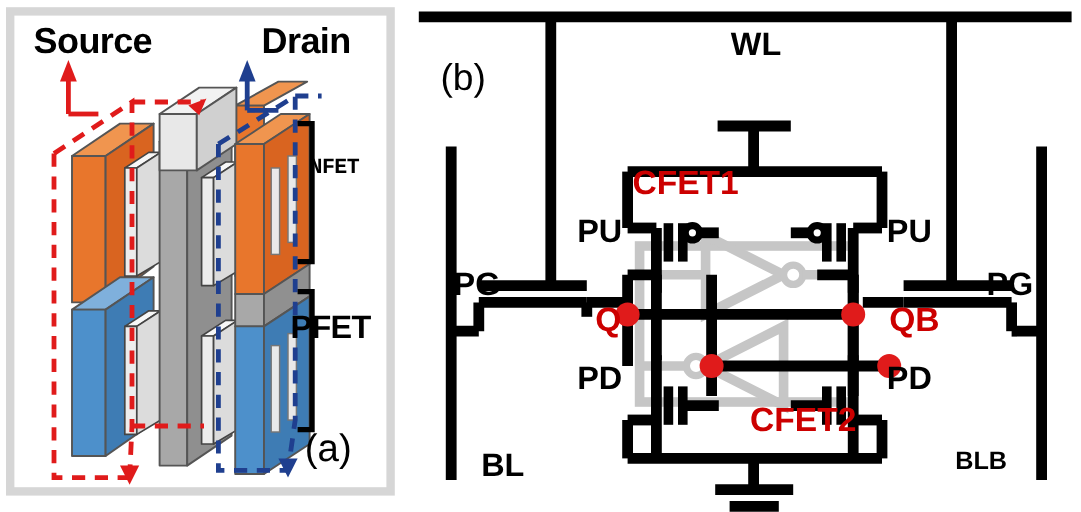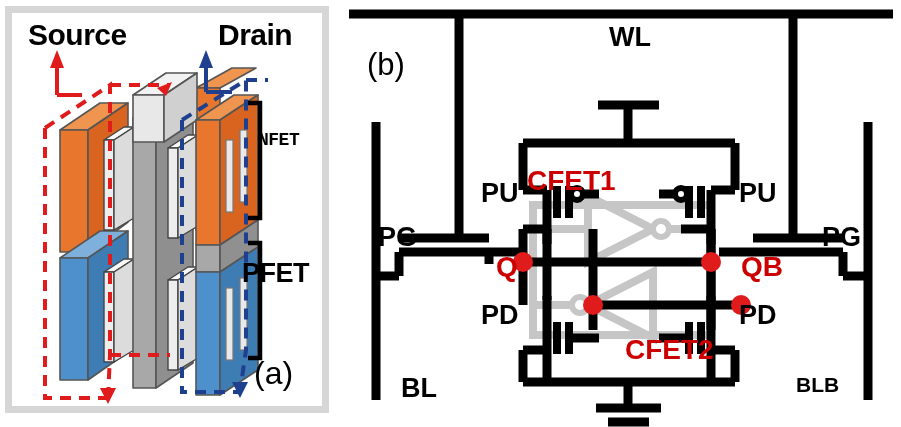--- a/index.html
+++ b/index.html
@@ -32,21 +32,21 @@
   #lbl-b{left:26px;top:47px;font-size:31px;font-weight:normal;color:#000;}
   #lbl-wl{left:268px;top:22px;font-size:27px;}
   #lbl-bl{left:45px;top:373px;font-size:27px;margin-left:15px;}
   #lbl-blb{left:455px;top:373px;font-size:21px;}
   #lbl-pg-l{left:37px;top:222px;font-size:27px;}
   #lbl-pg-r{left:481px;top:222px;font-size:27px;}
   #lbl-pu-l{left:140px;top:178px;font-size:27px;}
   #lbl-pu-r{left:398px;top:178px;font-size:27px;}
   #lbl-pd-l{left:140px;top:300px;font-size:27px;}
   #lbl-pd-r{left:398px;top:300px;font-size:27px;}
-  #lbl-cfet1{left:186px;top:137px;font-size:28px;margin-top:28px;}
+  #lbl-cfet1{left:186px;top:137px;font-size:28px;}
   #lbl-cfet2{left:284px;top:334px;font-size:28px;}
   #lbl-q{left:155px;top:251px;font-size:28px;}
   #lbl-qb{left:400px;top:251px;font-size:28px;}
 </style>
 </head>
 <body>
 
 <div id="figure">
 
   <div id="panel-a">

